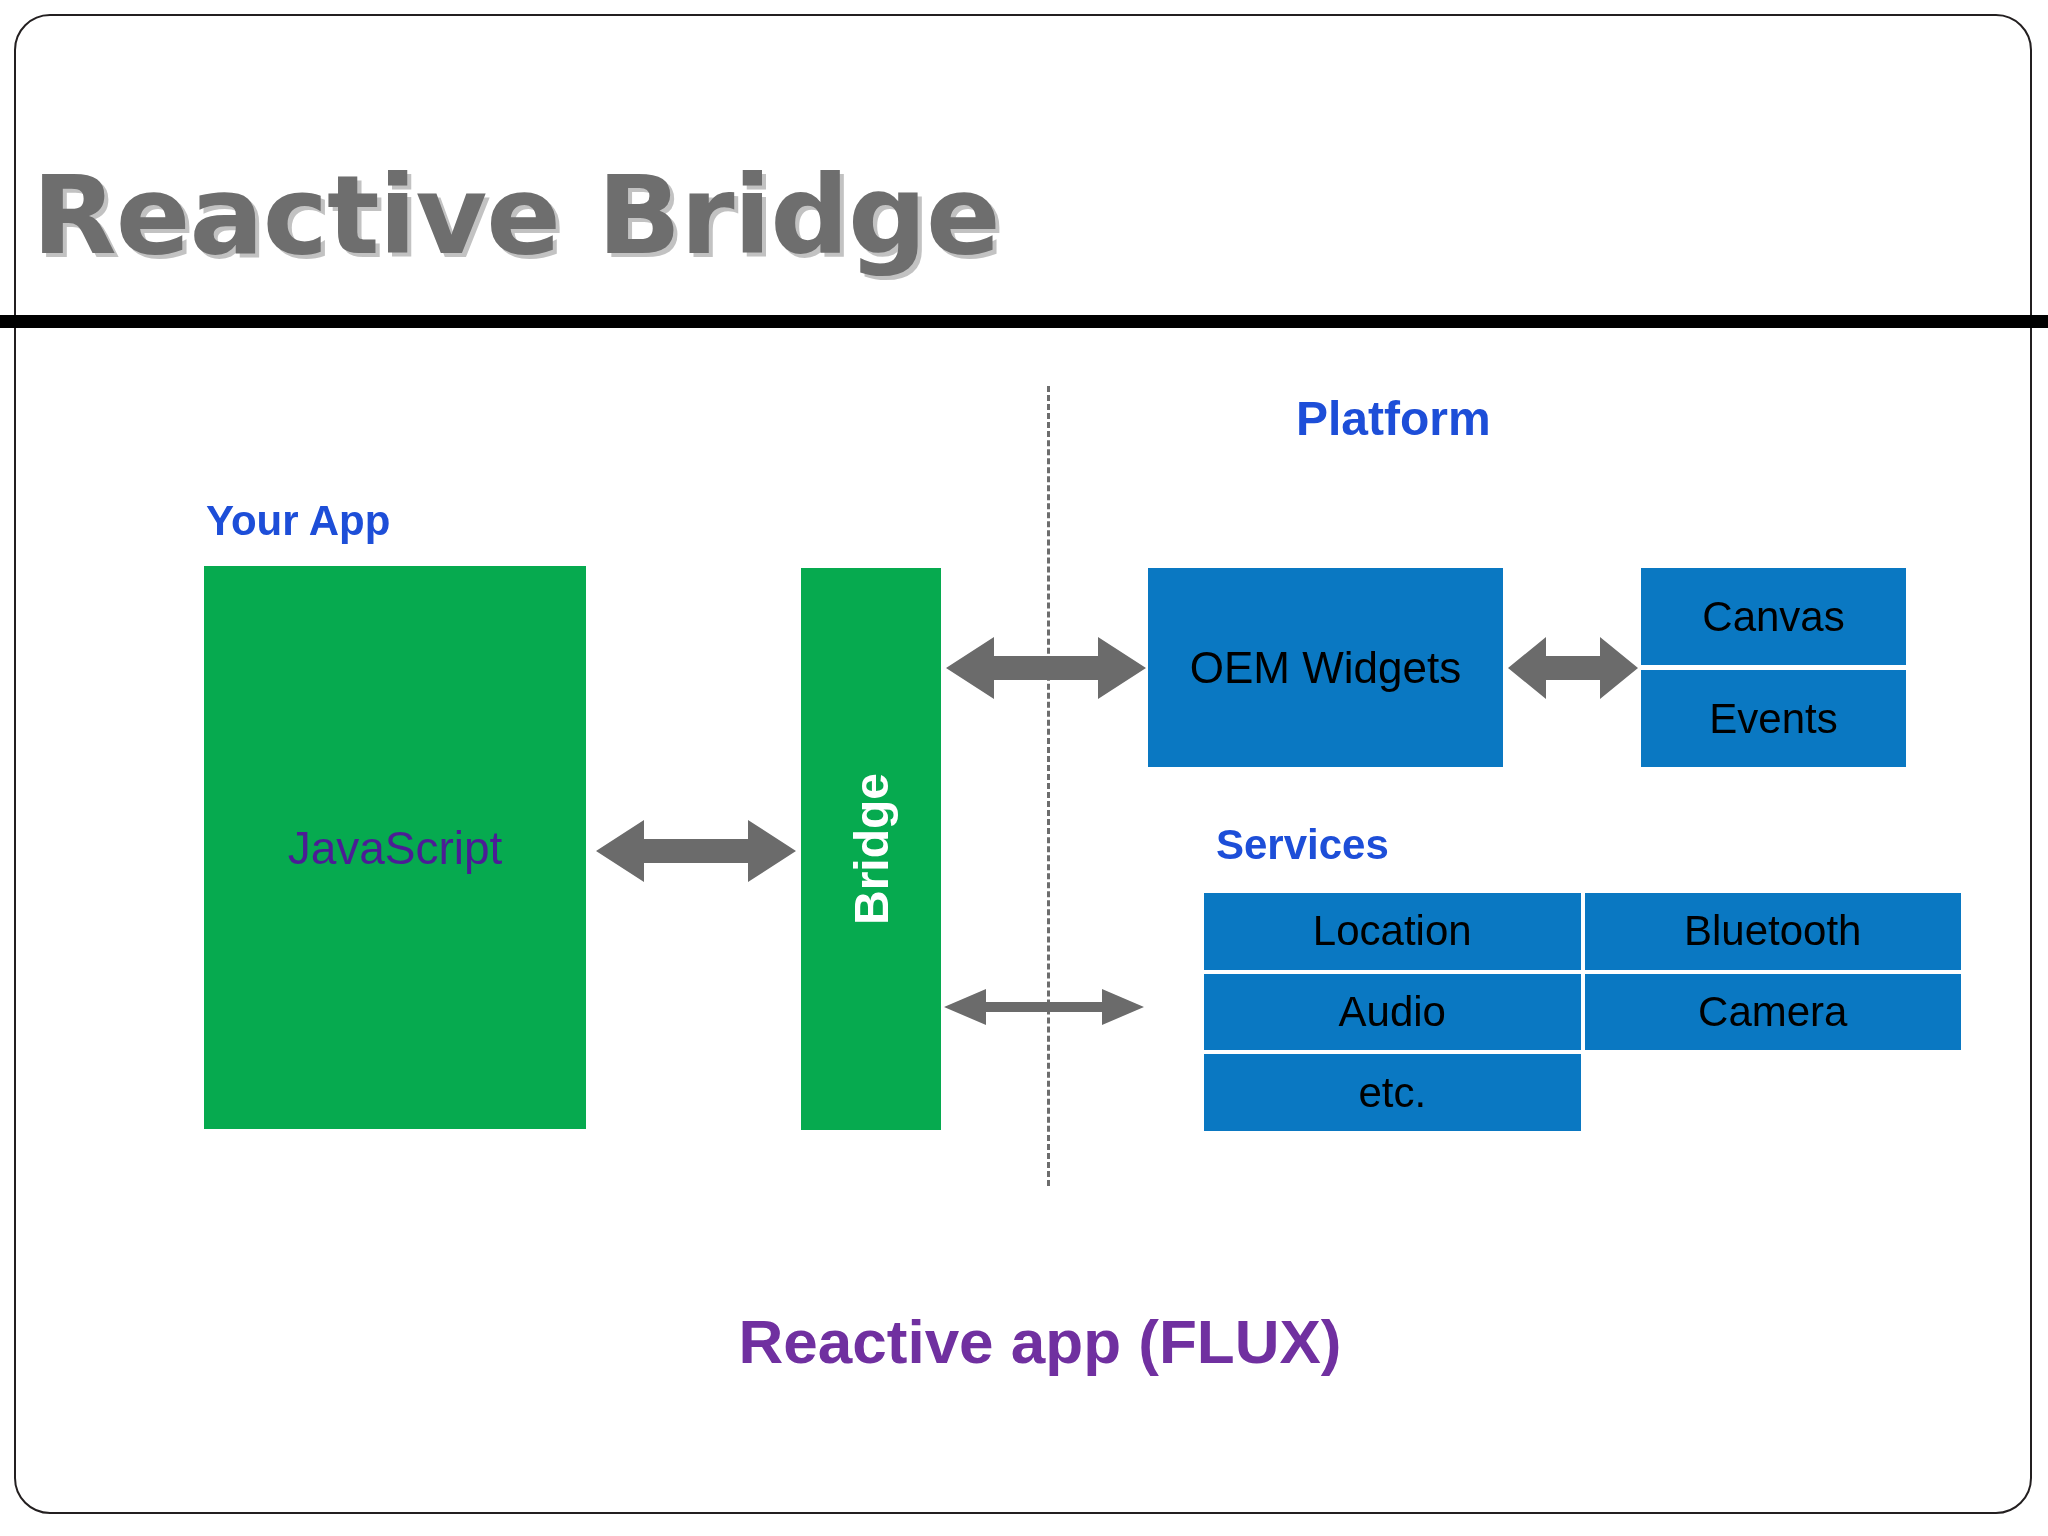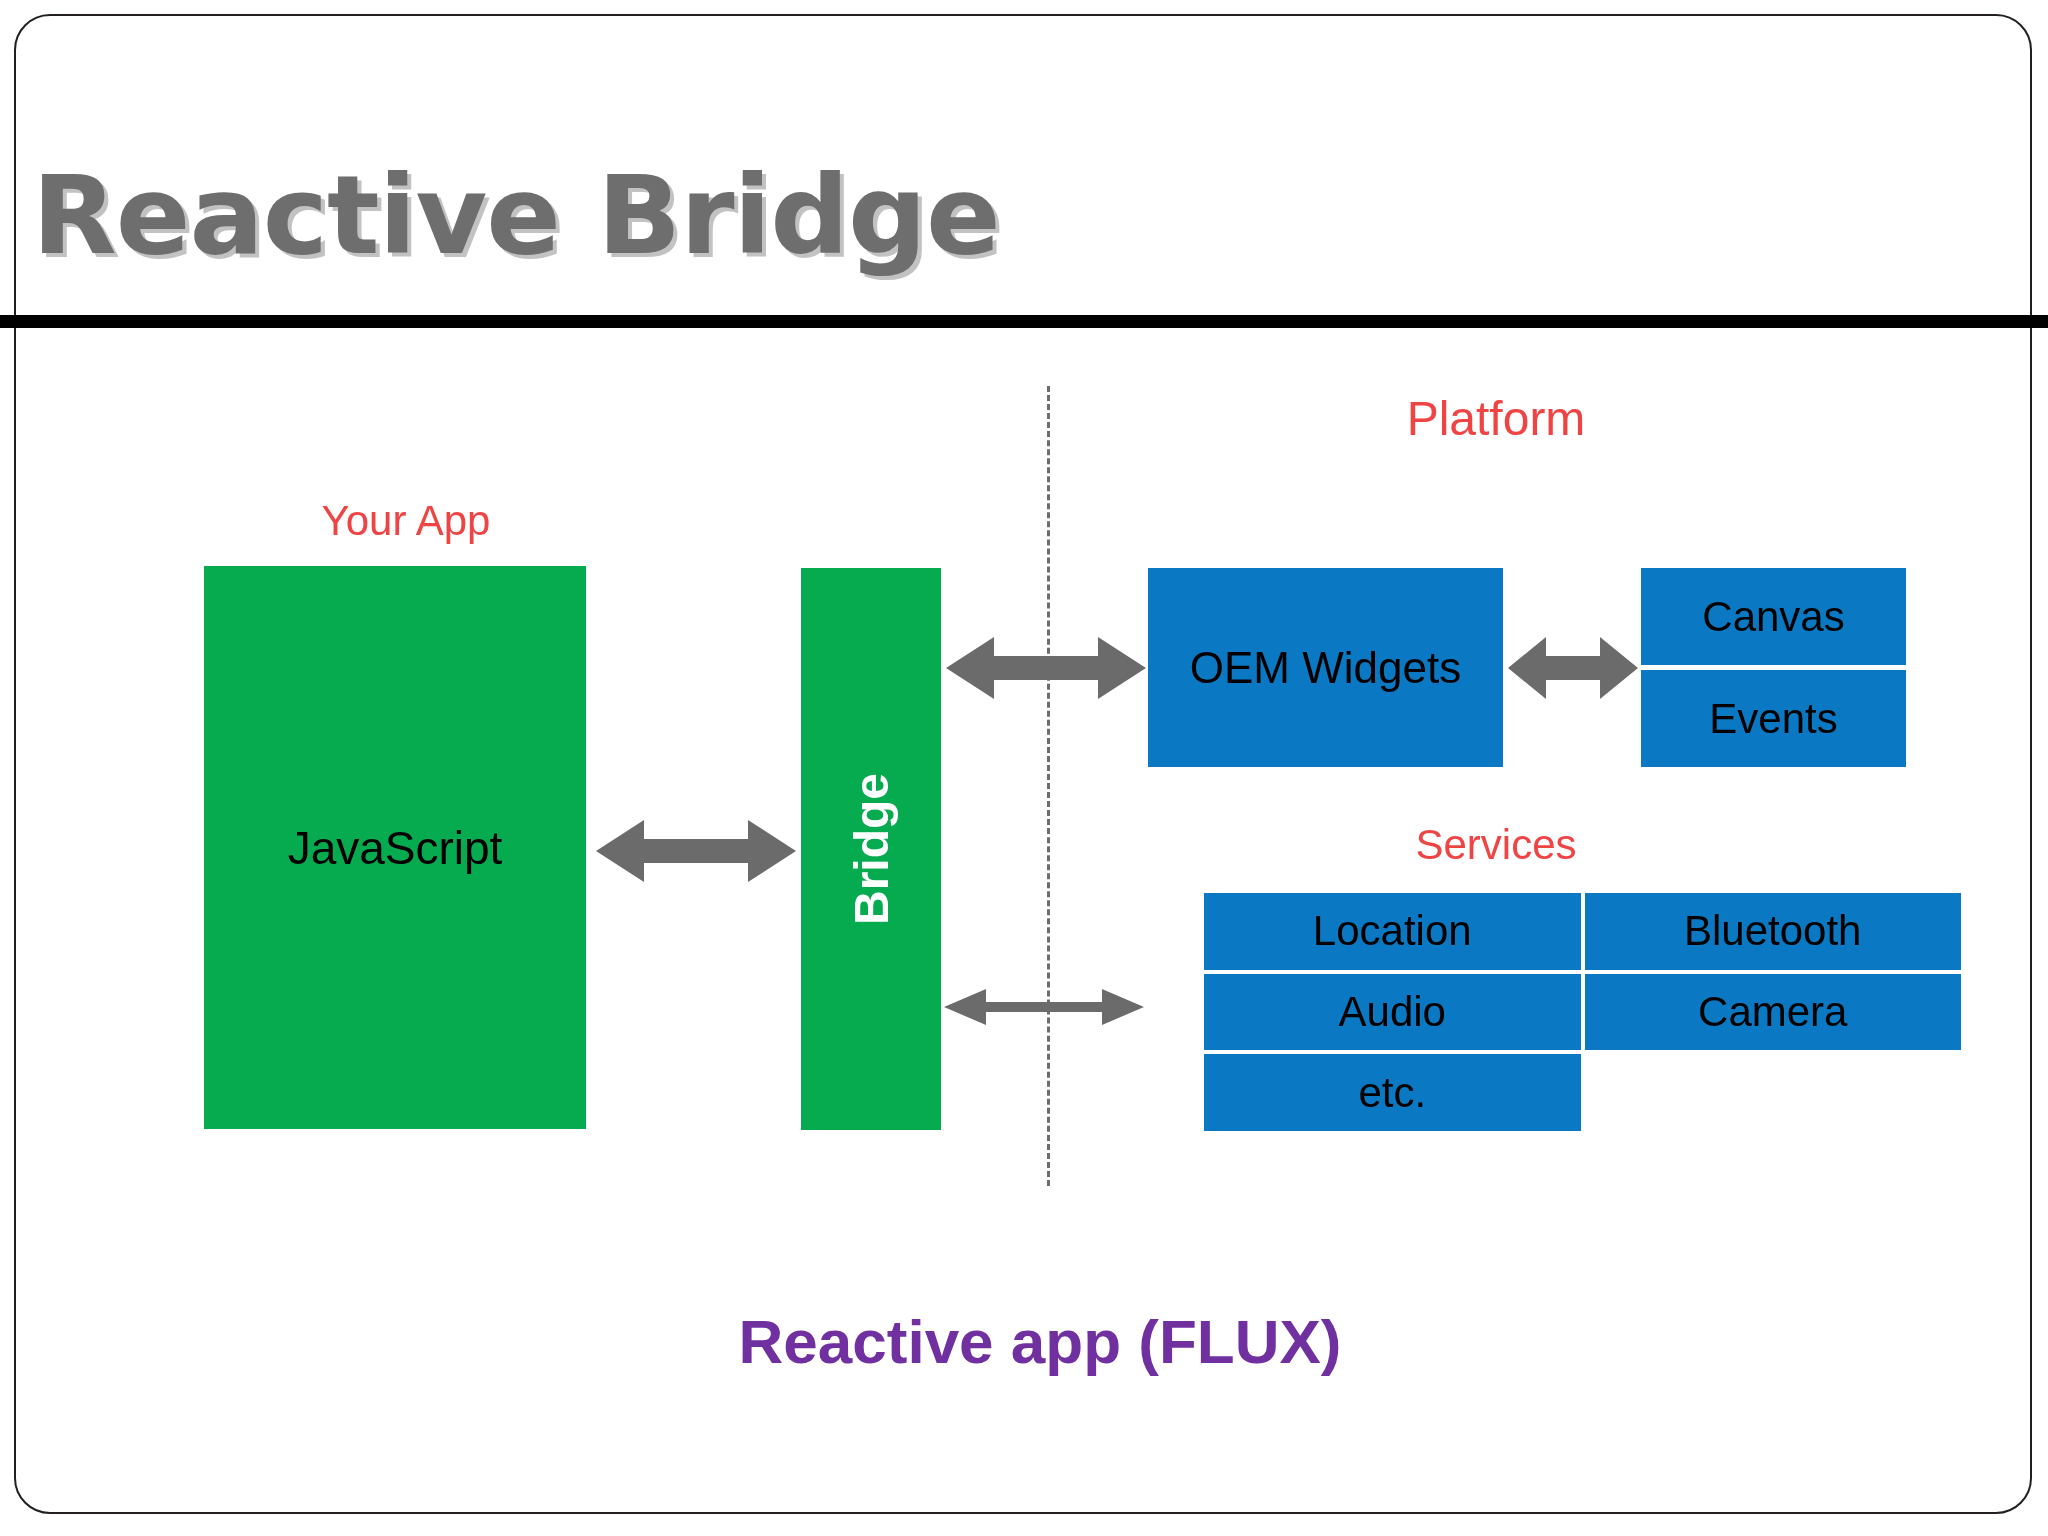--- a/index.html
+++ b/index.html
@@ -66,23 +66,23 @@
     top: 0;
     width: 2048px;
     height: 1536px;
   }
 
   
   .plain-label {
     position: absolute;
     font-family: "Liberation Sans", sans-serif;
     font-size: 42px;
-    color: #ef4444;
+    color: #1d4ed8;
     white-space: nowrap;
-    text-align: center;
+    font-weight: bold;
   }
   #label-your-app { left: 190px;  top: 481px; width: 400px; }
   #label-platform { left: 1280px; top: 375px; width: 400px; font-size: 48px; }
   #label-services { left: 1200px; top: 805px; width: 560px; }
 
   
   #platform-divider {
     position: absolute;
     left: 1031px;
     top: 370px;
@@ -104,21 +104,21 @@
   }
   #box-javascript .box-text {
     position: absolute;
     left: 0;
     bottom: 0;
     top: 0;
     width: 100%;
     display: flex;
     align-items: center;
     justify-content: center;
-    color: #000000;
+    color: #4c1d95;
     font-size: 46px;
   }
   #box-bridge {
     left: 785px;
     top: 552px;
     width: 140px;
     height: 562px;
   }
   #box-bridge .box-text-vert {
     position: absolute;

